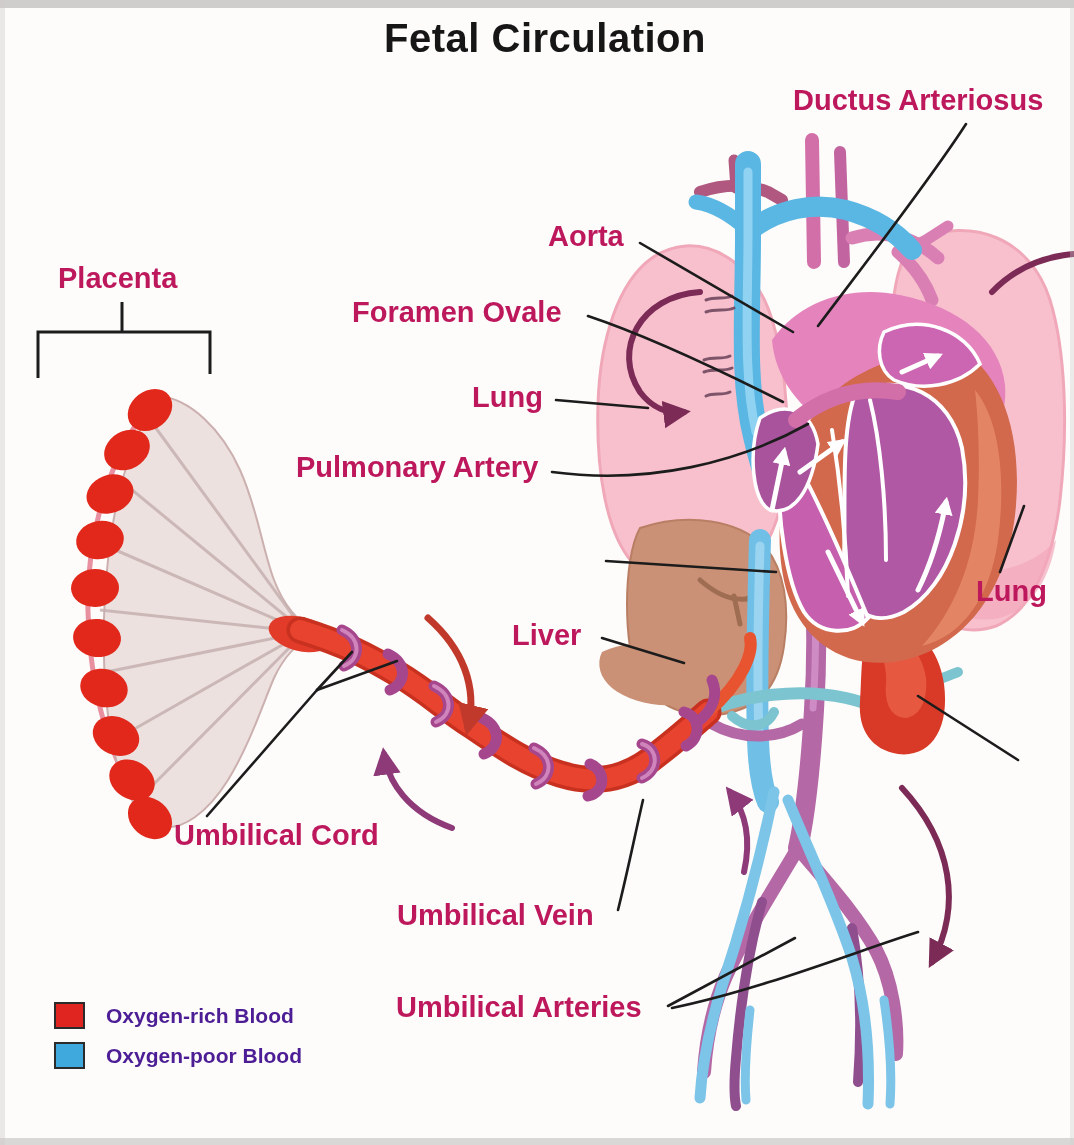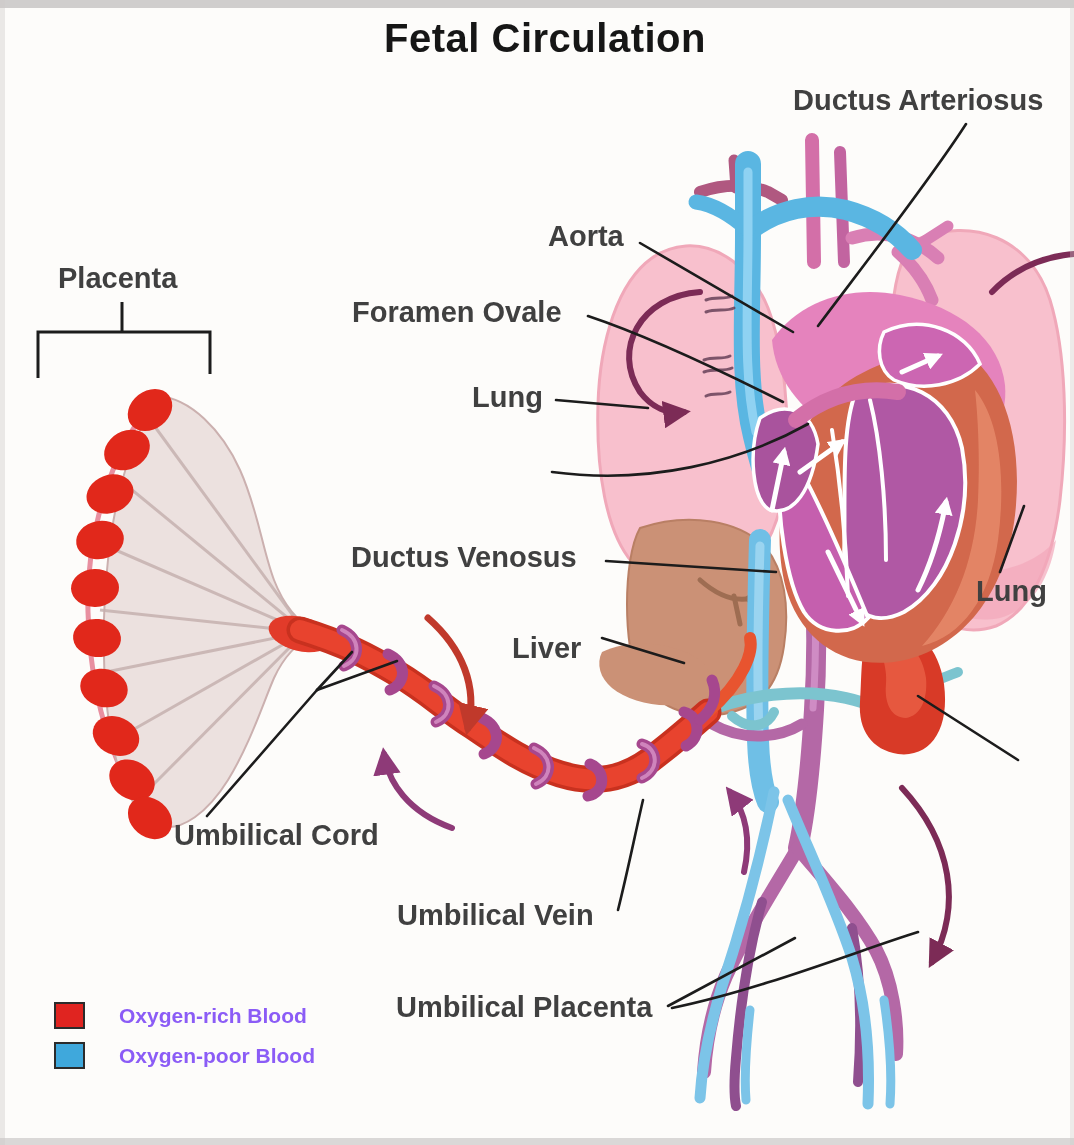--- a/index.html
+++ b/index.html
@@ -9,38 +9,38 @@
   }
   .edge-top{position:absolute;left:0;top:0;width:1074px;height:8px;background:#d0cecd;}
   .edge-bottom{position:absolute;left:0;bottom:0;width:1074px;height:7px;background:#dad8d7;}
   .edge-left{position:absolute;left:0;top:0;width:5px;height:100%;background:rgba(205,202,200,.4);}
   .edge-right{position:absolute;right:0;top:0;width:4px;height:100%;background:rgba(205,202,200,.35);}
   .art{position:absolute;left:0;top:0;}
   .page-title{
     position:absolute;left:0;top:16px;width:1074px;text-align:center;
     font-size:40px;font-weight:700;letter-spacing:.5px;color:#161616;margin-left:8px;
   }
-  .lbl{position:absolute;font-size:29px;font-weight:700;color:#404040;white-space:nowrap;}
+  .lbl{position:absolute;font-size:29px;font-weight:700;color:#be185d;white-space:nowrap;}
   .lbl-placenta{left:58px;top:262px;}
   .lbl-ductus-arteriosus{left:793px;top:84px;}
   .lbl-aorta{left:548px;top:220px;text-align:center;}
   .lbl-foramen-ovale{left:352px;top:296px;}
   .lbl-lung-left{left:472px;top:381px;}
   .lbl-pulmonary-artery{left:296px;top:451px;}
   .lbl-ductus-venosus{left:351px;top:541px;}
-  .lbl-liver{left:512px;top:619px;margin-top:13px;}
+  .lbl-liver{left:512px;top:619px;}
   .lbl-lung-right{left:976px;top:575px;}
   .lbl-left-kidney{left:884px;top:761px;}
   .lbl-umbilical-cord{left:174px;top:819px;}
   .lbl-umbilical-vein{left:397px;top:899px;}
   .lbl-umbilical-arteries{left:396px;top:991px;}
   .legend{position:absolute;left:54px;top:1002px;display:flex;flex-direction:column;gap:13px;}
   .legend-row{display:flex;align-items:center;}
   .swatch{width:31px;height:27px;border:2px solid #2b2b2b;box-sizing:border-box;}
-  .legend-text{margin-left:34px;font-size:21px;font-weight:700;line-height:27px;color:#8b5cf6;}
+  .legend-text{margin-left:21px;font-size:21px;font-weight:700;line-height:27px;color:#4c1d95;}
 </style>
 </head>
 <body>
 
 <div class="canvas">
 
   <svg class="art" width="1074" height="1145" viewBox="0 0 1074 1145">
     <defs>
       <marker id="mMaroon" viewBox="0 0 10 10" refX="7.5" refY="5" markerWidth="4.6" markerHeight="4.6" orient="auto">
         <path d="M0,0 L10,5 L0,10 z" fill="#7c2b56"></path>
@@ -236,26 +236,26 @@
     </g>
   </svg>
 
   <div class="page-title">Fetal Circulation</div>
 
   <div class="lbl lbl-placenta">Placenta</div>
   <div class="lbl lbl-ductus-arteriosus">Ductus Arteriosus</div>
   <div class="lbl lbl-aorta">Aorta</div>
   <div class="lbl lbl-foramen-ovale">Foramen Ovale</div>
   <div class="lbl lbl-lung-left">Lung</div>
-  <div class="lbl lbl-ductus-venosus">Ductus Venosus</div>
+  <div class="lbl lbl-pulmonary-artery">Pulmonary Artery</div>
   <div class="lbl lbl-liver">Liver</div>
   <div class="lbl lbl-lung-right">Lung</div>
   <div class="lbl lbl-umbilical-vein">Umbilical Vein</div>
   <div class="lbl lbl-umbilical-cord">Umbilical Cord</div>
-  <div class="lbl lbl-umbilical-arteries">Umbilical Placenta</div>
+  <div class="lbl lbl-umbilical-arteries">Umbilical Arteries</div>
 
   <div class="legend">
     <div class="legend-row">
       <span class="swatch" style="background-color: rgb(224, 36, 32);"></span>
       <span class="legend-text">Oxygen-rich Blood</span>
     </div>
     <div class="legend-row">
       <span class="swatch" style="background-color: rgb(63, 168, 220);"></span>
       <span class="legend-text">Oxygen-poor Blood</span>
     </div>

